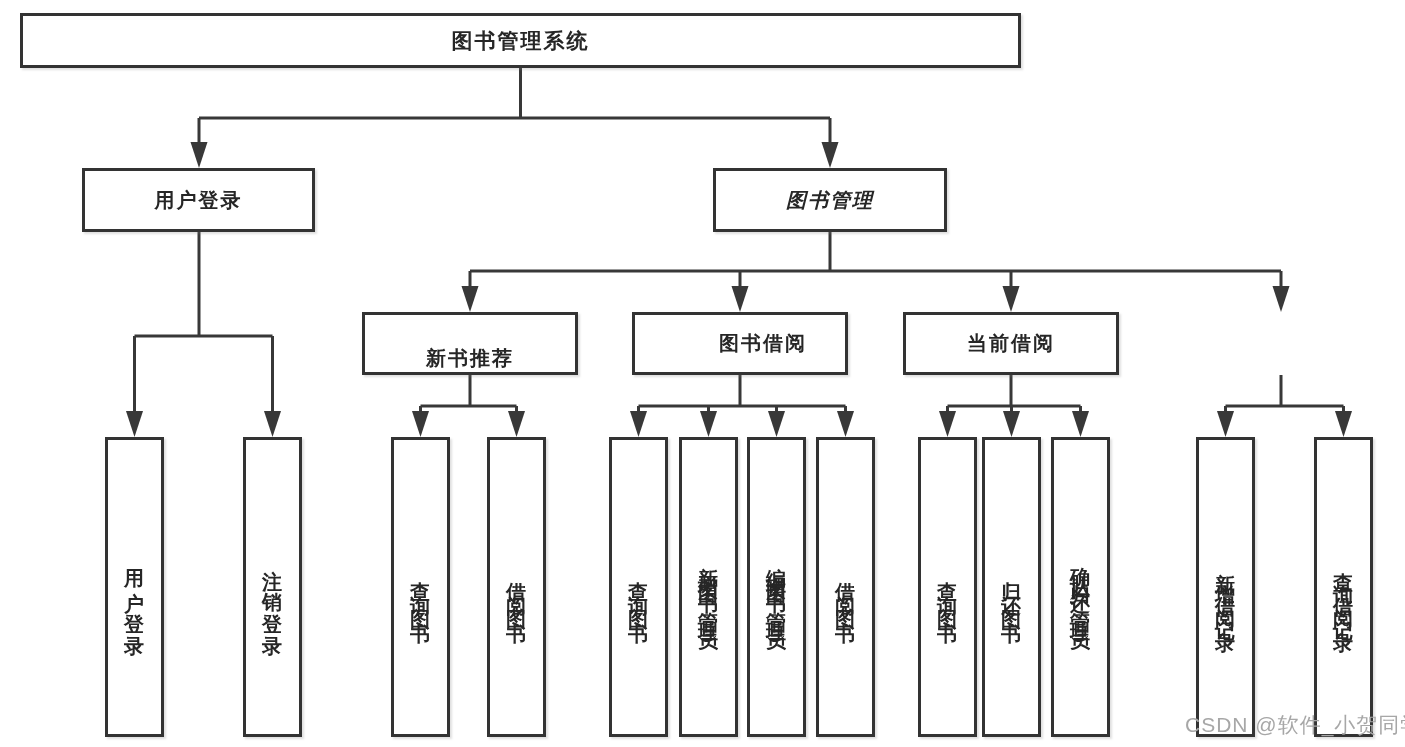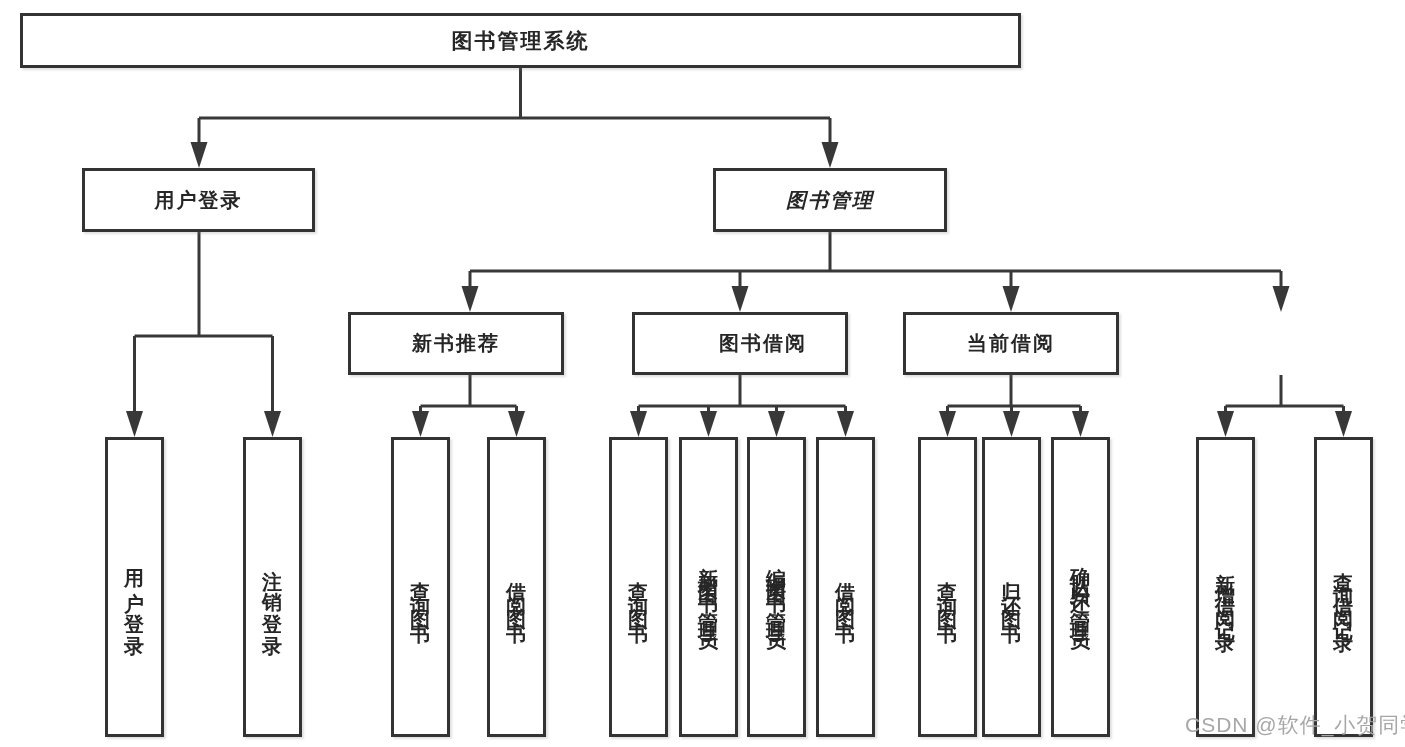--- a/index.html
+++ b/index.html
@@ -134,21 +134,21 @@
     <span>图书管理系统</span>
   </div>
 
   <div class="node hbox lvl2" style="left:82px;">
     <span>用户登录</span>
   </div>
   <div class="node hbox lvl2" style="left:713px; width:234px;font-style:italic;">
     <span>图书管理</span>
   </div>
 
-  <div class="node hbox lvl3" style="left:348px;">
+  <div class="node hbox lvl3" style="left:362px;align-items:flex-end;">
     <span>新书推荐</span>
   </div>
   <div class="node hbox lvl3" style="left:632px;padding-left:46px;">
     <span>图书借阅</span>
   </div>
   <div class="node hbox lvl3" style="left:903px;">
     <span>当前借阅</span>
   </div>
 
   <div class="node vbox ls4a" style="left:105px;">

